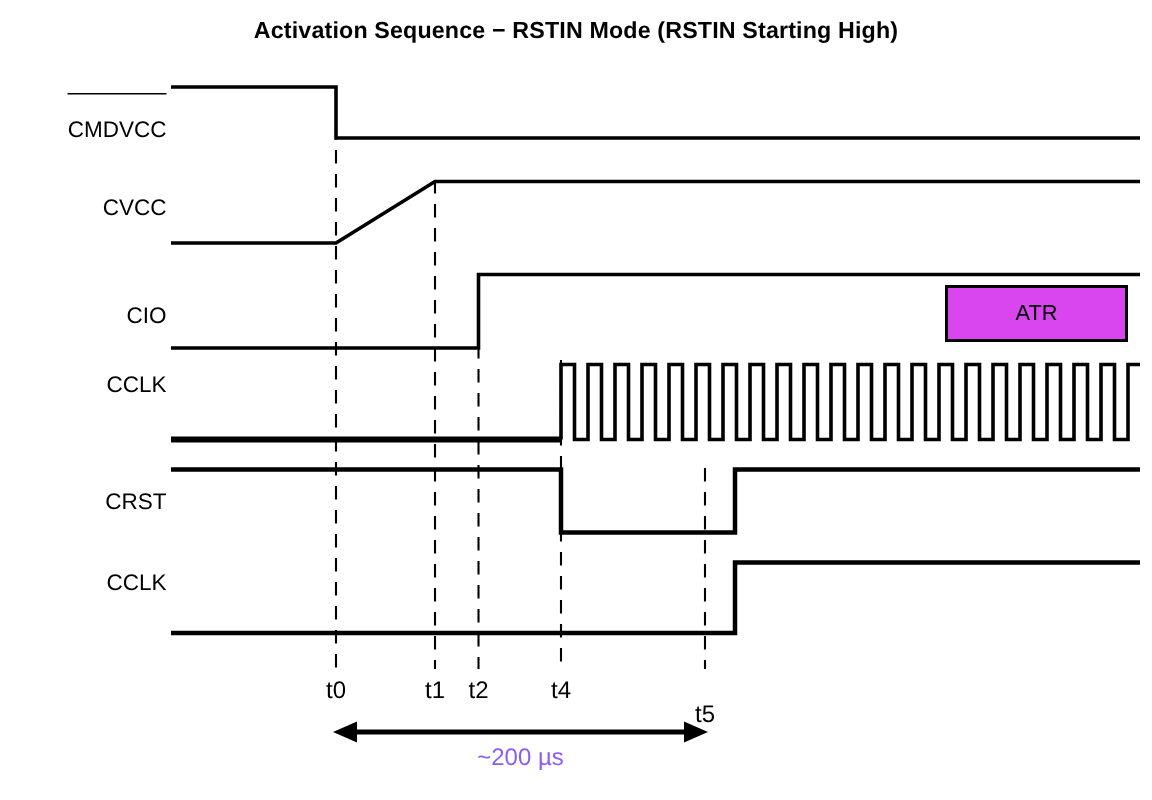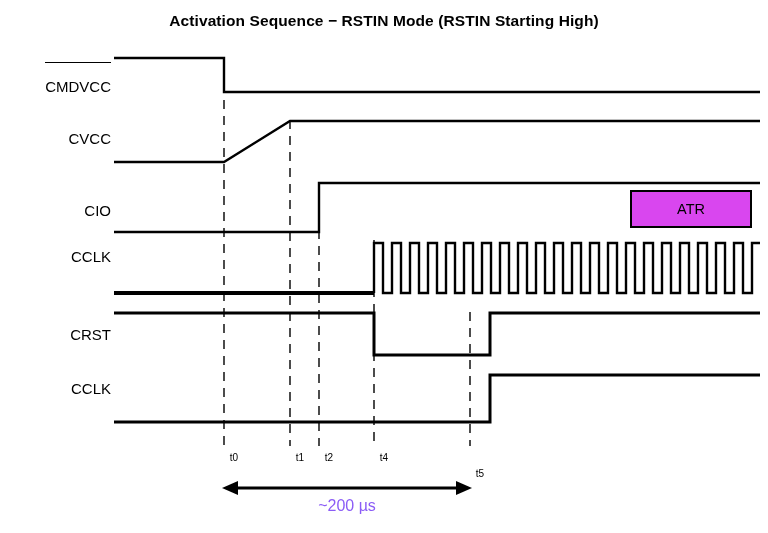--- a/index.html
+++ b/index.html
@@ -40,23 +40,23 @@
     white-space: nowrap;
   }
   .sig-label .ovr {
     display: inline-block;
     border-top: 1.6px solid #000;
     padding-top: 16px;
     line-height: 1.05;
   }
   .tick-label {
     position: absolute;
-    font-size: 10px;
+    font-size: 16px;
     color: #000;
-    text-align: right;
+    text-align: center;
     white-space: nowrap;
   }
   .dur-label {
     position: absolute;
     font-size: 16px;
     color: #8b5cf6;
     text-align: center;
     white-space: nowrap;
   }
   .atr-box {

